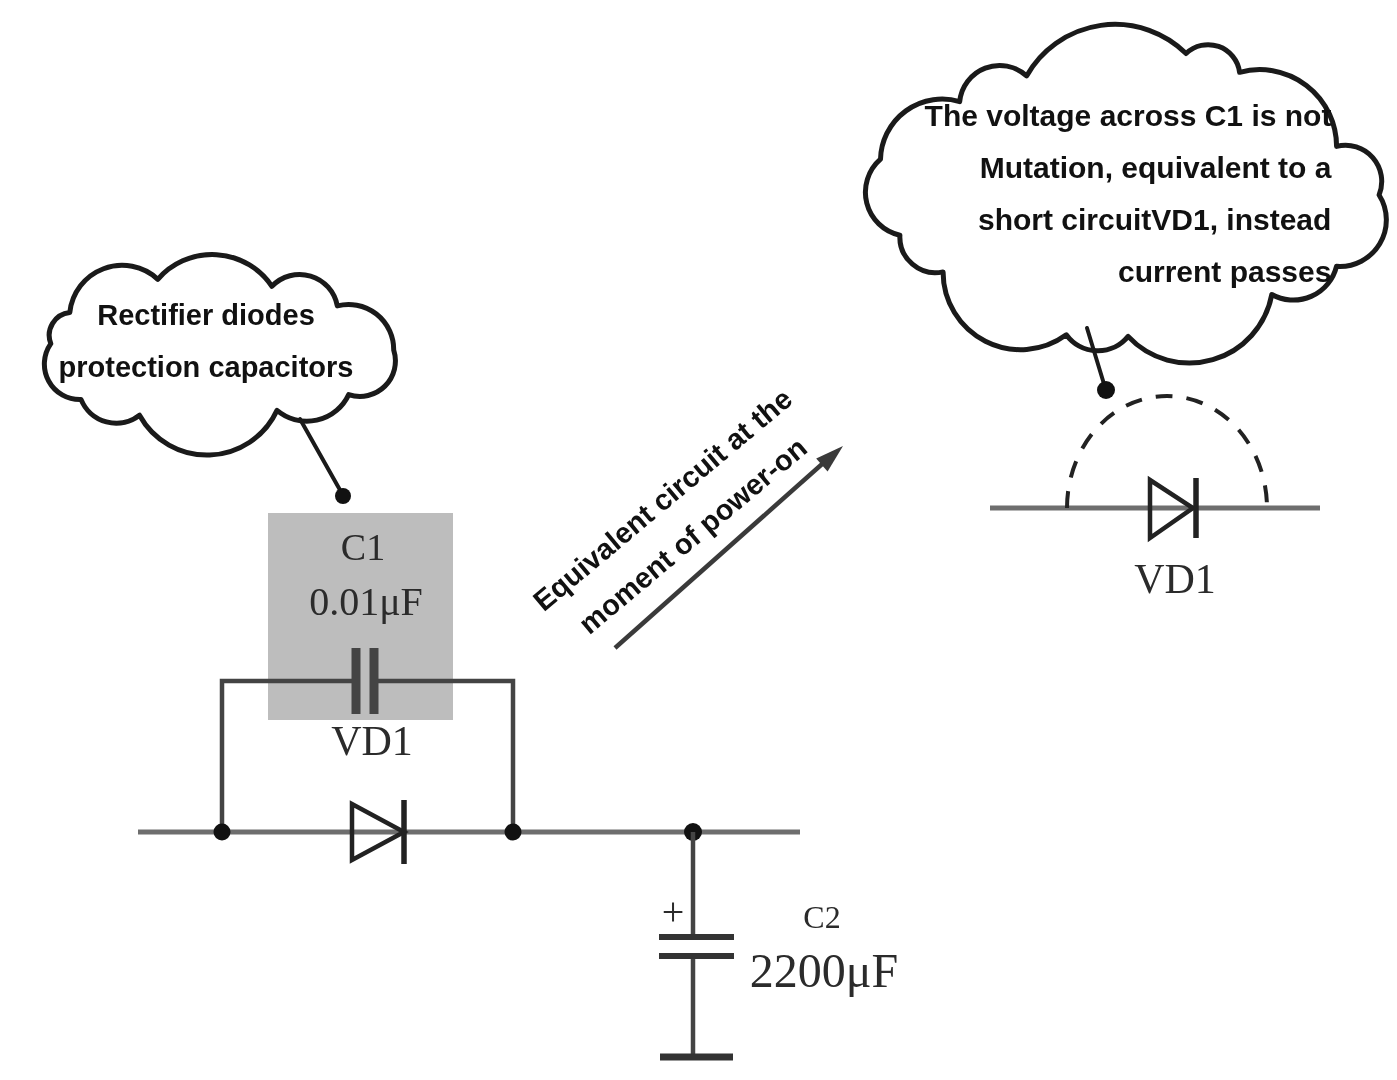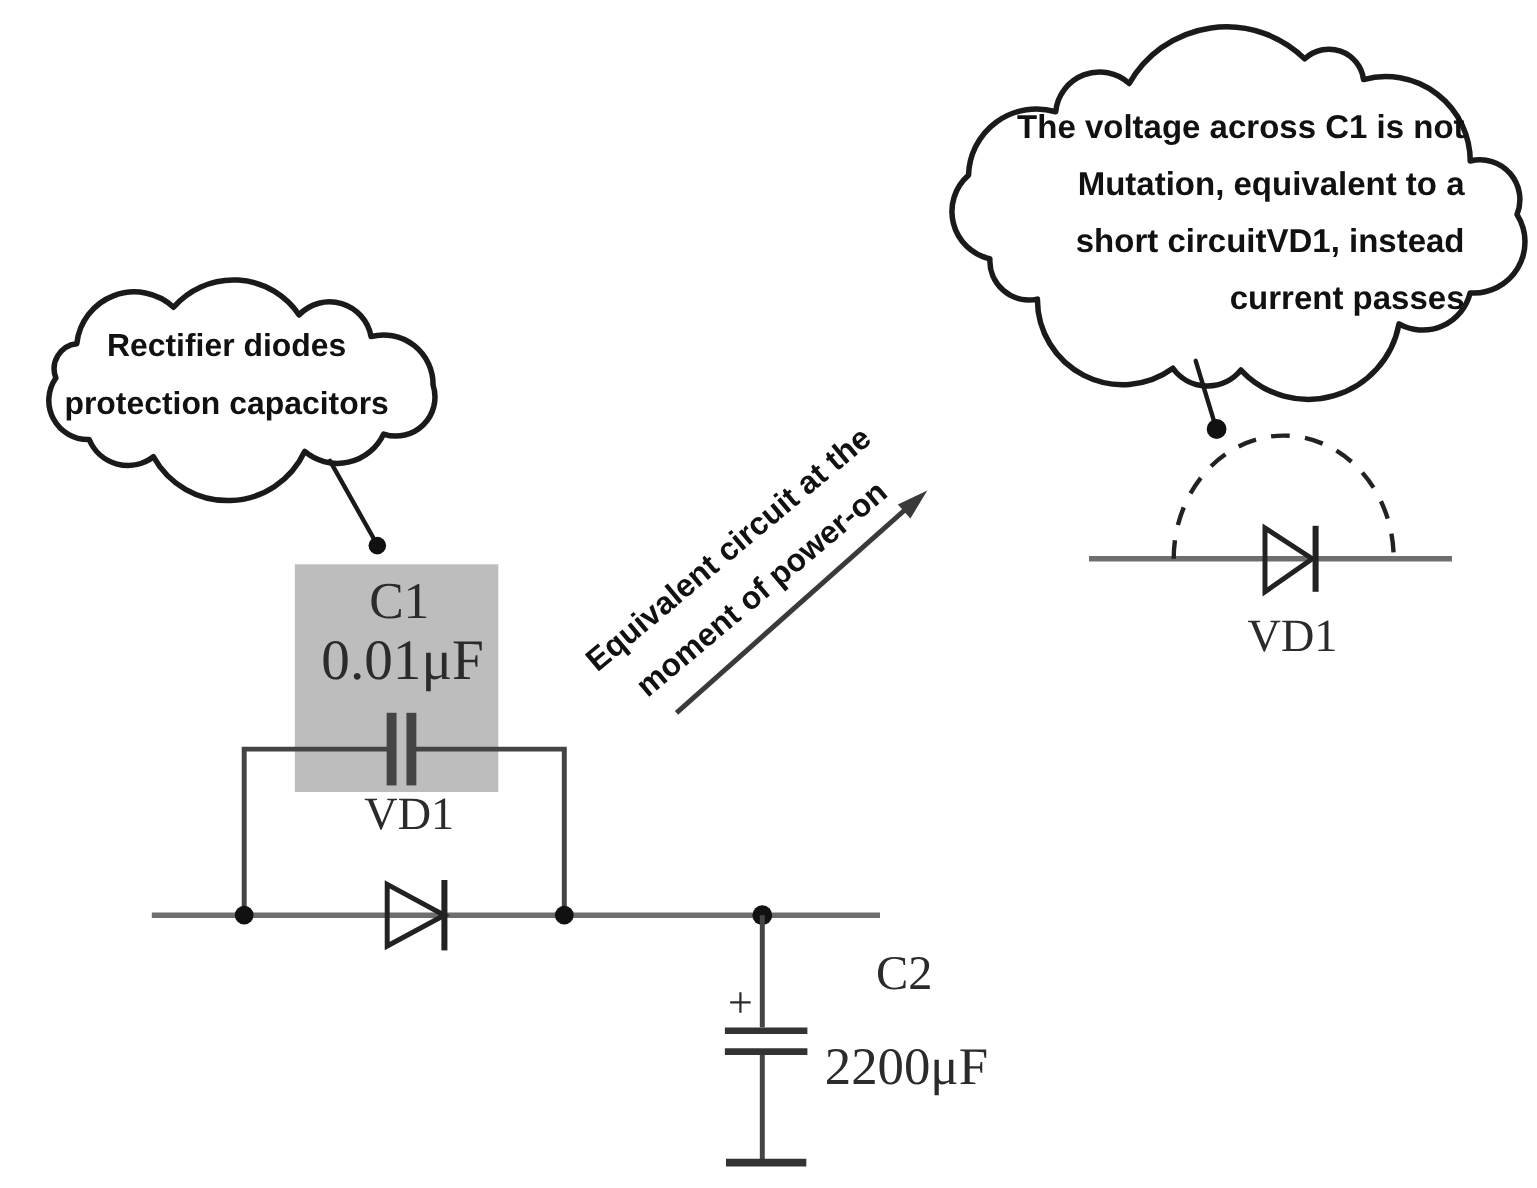--- a/index.html
+++ b/index.html
@@ -32,25 +32,25 @@
   .diag{
     position:absolute;left:678px;top:518px;
     transform:translate(-50%,-50%) rotate(-40deg);
     text-align:center;font-weight:600;font-size:29px;line-height:47px;
     color:#111;white-space:nowrap;
   }
   .lbl{
     position:absolute;transform:translate(-50%,-50%);white-space:nowrap;
     font-family:"Liberation Serif","DejaVu Serif",serif;color:var(--label_text,#2b2b2b);
   }
-  .c1ref{left:363px;top:547px;font-size:47px;}
-  .c1val{left:366px;top:601px;font-size:52px;}
+  .c1ref{left:363px;top:547px;font-size:38px;}
+  .c1val{left:366px;top:601px;font-size:40px;}
   .vd1l{left:372px;top:741px;font-size:42px;}
   .plus{left:673px;top:911px;font-size:40px;}
-  .c2ref{left:822px;top:885px;font-size:44px;}
+  .c2ref{left:822px;top:917px;font-size:32px;}
   .c2val{left:824px;top:970px;font-size:48px;}
   .vd1r{left:1175px;top:579px;font-size:42px;}
 </style>
 </head>
 <body>
 
 <div id="canvas">
 
   <svg id="art" width="1397" height="1080" viewBox="0 0 1397 1080">
 

